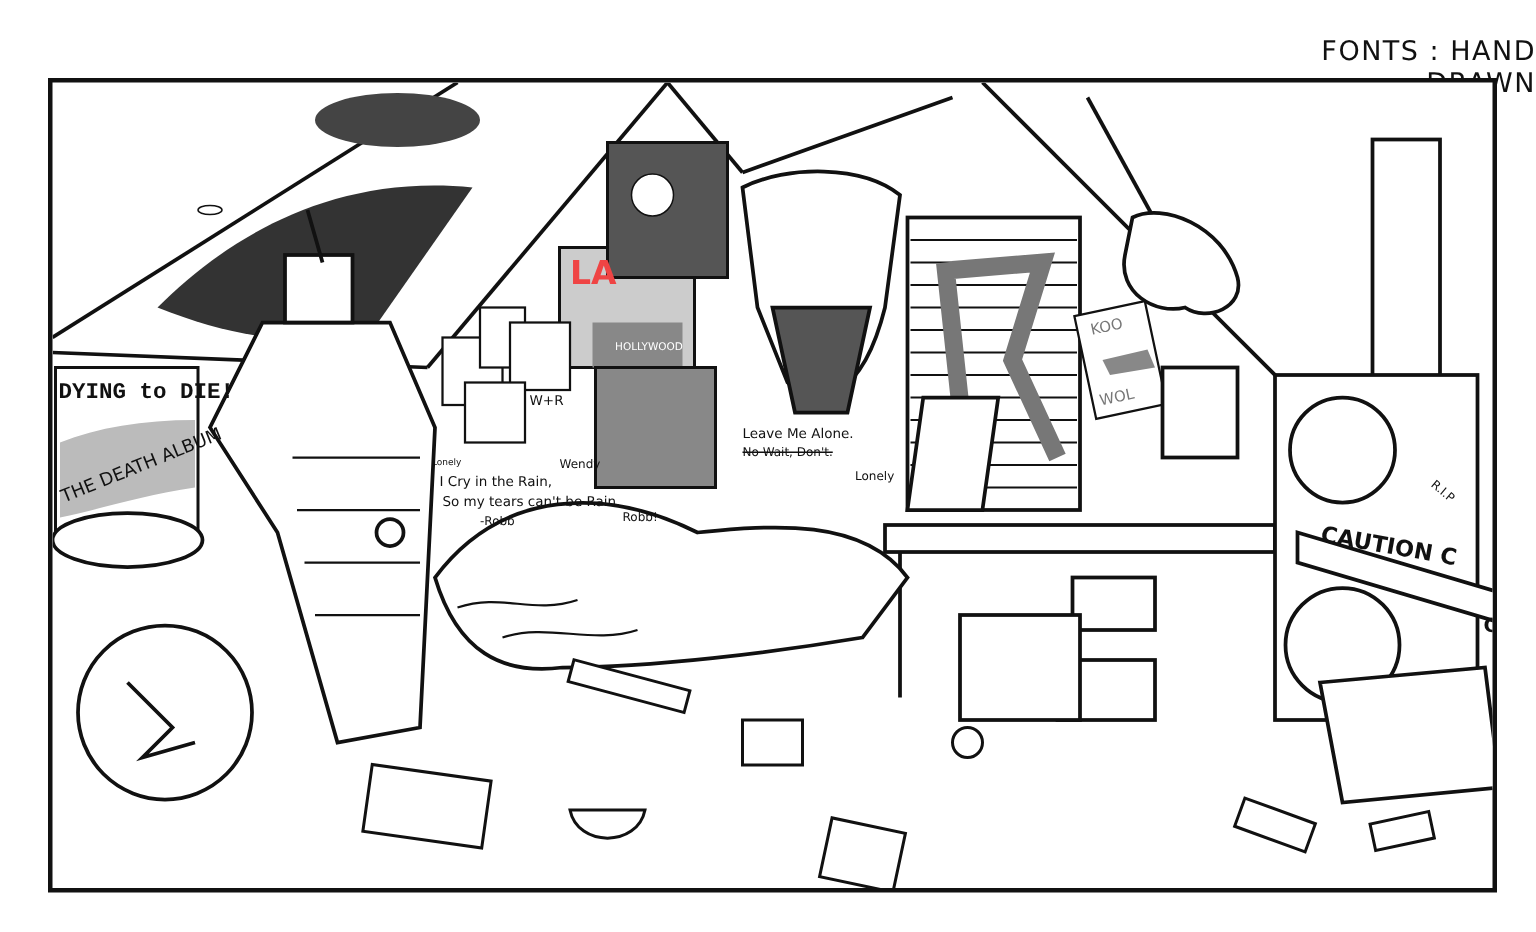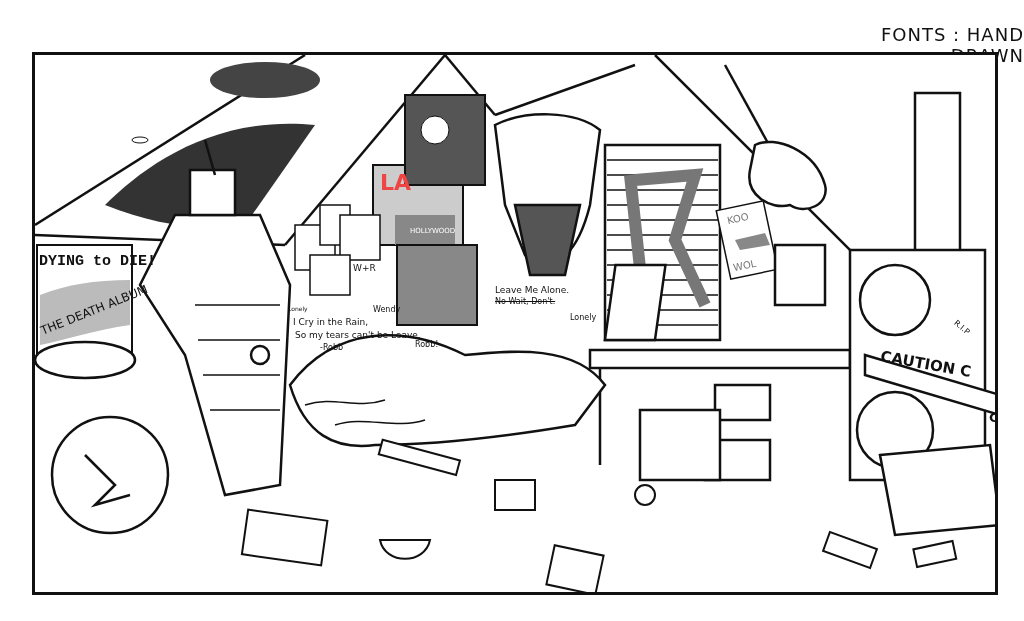--- a/index.html
+++ b/index.html
@@ -150,21 +150,21 @@
 
   <div class="txt" style="left:4px;top:198px;font-size:15px;font-weight:bold;font-family:Liberation Mono, monospace;">DYING to DIE!</div>
   <div class="txt" style="left:2px;top:248px;font-size:12px;transform:rotate(-22deg);">THE DEATH ALBUM</div>
   <div class="txt" style="left:345px;top:115px;font-size:22px;font-weight:bold;color:#ef4444;">LA</div>
   <div class="txt" style="left:375px;top:172px;font-size:7px;color:#fff;">HOLLYWOOD</div>
   <div class="txt" style="left:692px;top:158px;font-size:10px;color:#777;transform:rotate(-12deg);">KOO</div>
   <div class="txt" style="left:698px;top:205px;font-size:10px;color:#777;transform:rotate(-12deg);">WOL</div>
   <div class="txt" style="left:318px;top:208px;font-size:9px;">W+R</div>
   <div class="txt" style="left:253px;top:250px;font-size:6px;">Lonely</div>
   <div class="txt" style="left:258px;top:262px;font-size:9px;">I Cry in the Rain,</div>
-  <div class="txt" style="left:260px;top:275px;font-size:9px;">So my tears can't be Leave.</div>
+  <div class="txt" style="left:260px;top:275px;font-size:9px;">So my tears can't be Rain.</div>
   <div class="txt" style="left:338px;top:250px;font-size:8px;">Wendy</div>
   <div class="txt" style="left:285px;top:288px;font-size:8px;">-Robb</div>
   <div class="txt" style="left:380px;top:285px;font-size:8px;">Robb!</div>
   <div class="txt" style="left:460px;top:230px;font-size:9px;">Leave Me Alone.</div>
   <div class="txt" style="left:460px;top:242px;font-size:8px;text-decoration:line-through;">No Wait, Don't.</div>
   <div class="txt" style="left:535px;top:258px;font-size:8px;">Lonely</div>
   <div class="txt" style="left:845px;top:300px;font-size:15px;font-weight:bold;transform:rotate(10deg);">CAUTION C</div>
   <div class="txt" style="left:954px;top:355px;font-size:13px;font-weight:bold;">CA</div>
   <div class="txt" style="left:918px;top:268px;font-size:8px;transform:rotate(40deg);">R.I.P</div>
 </div>

